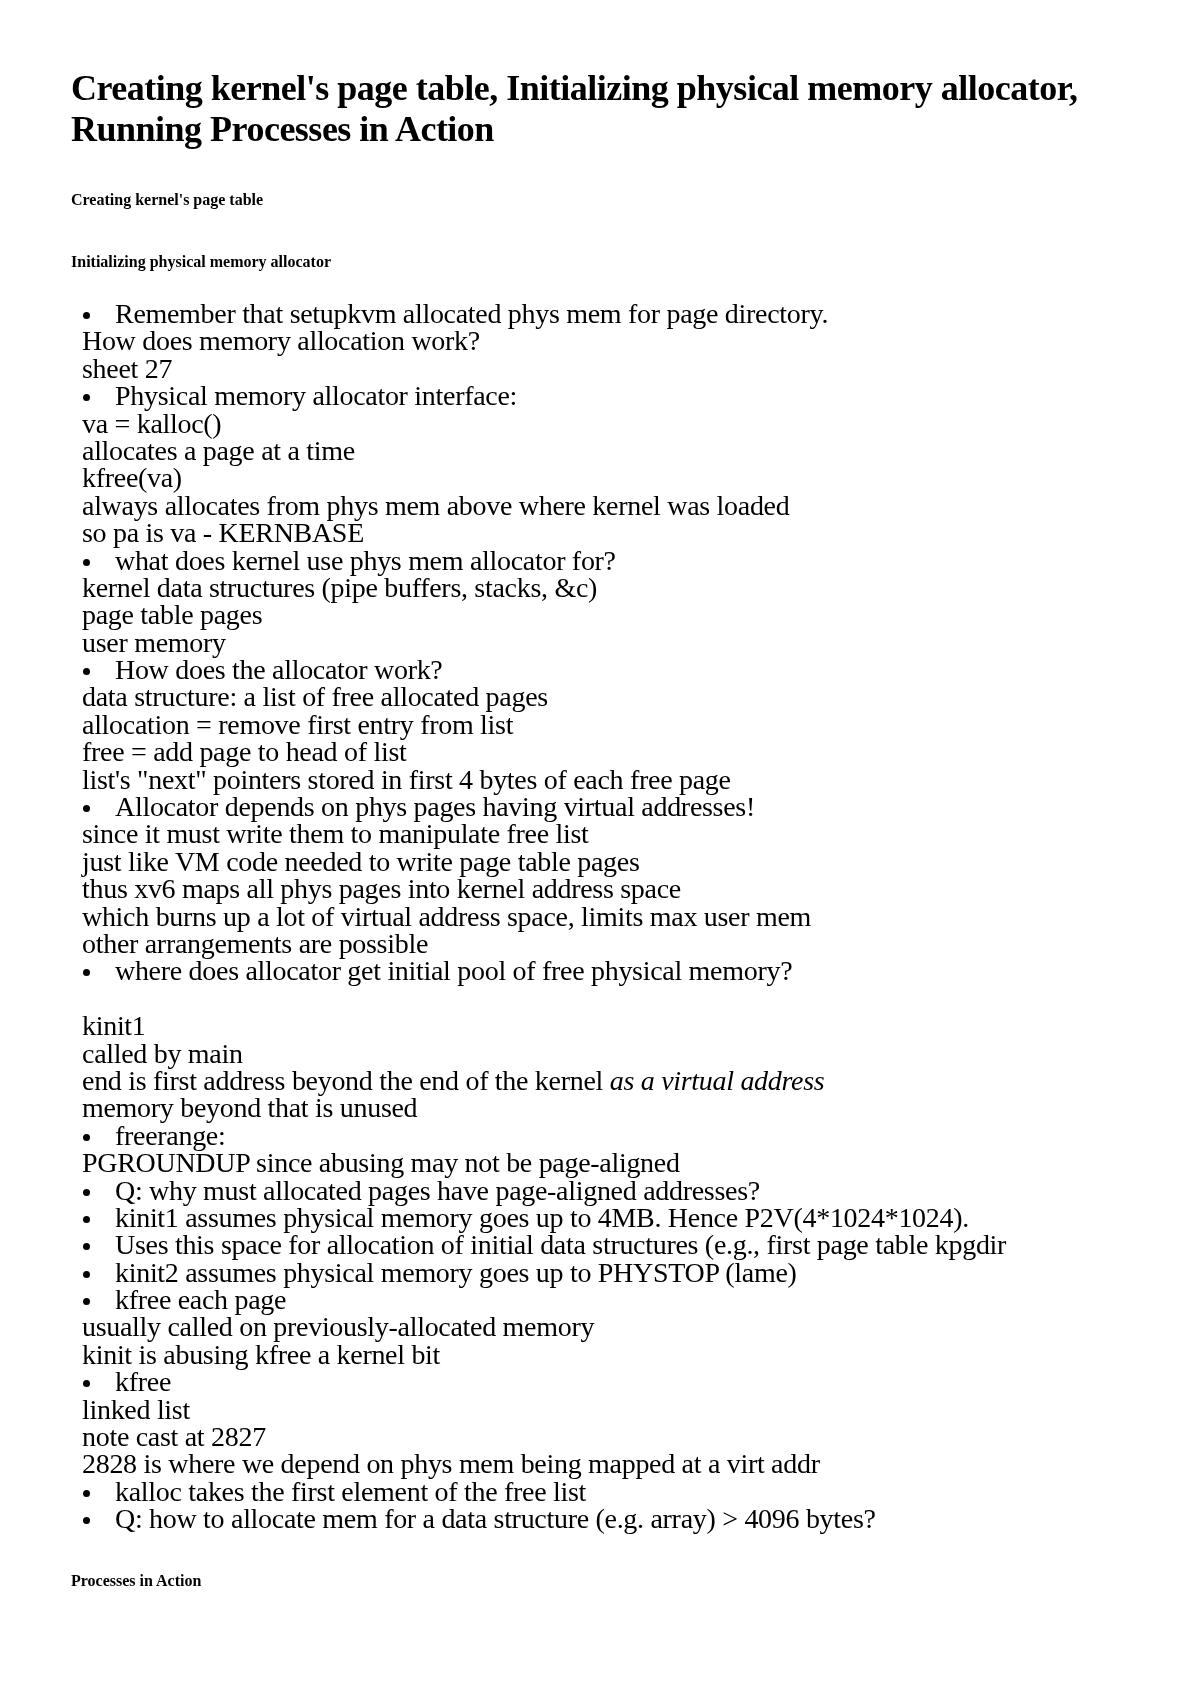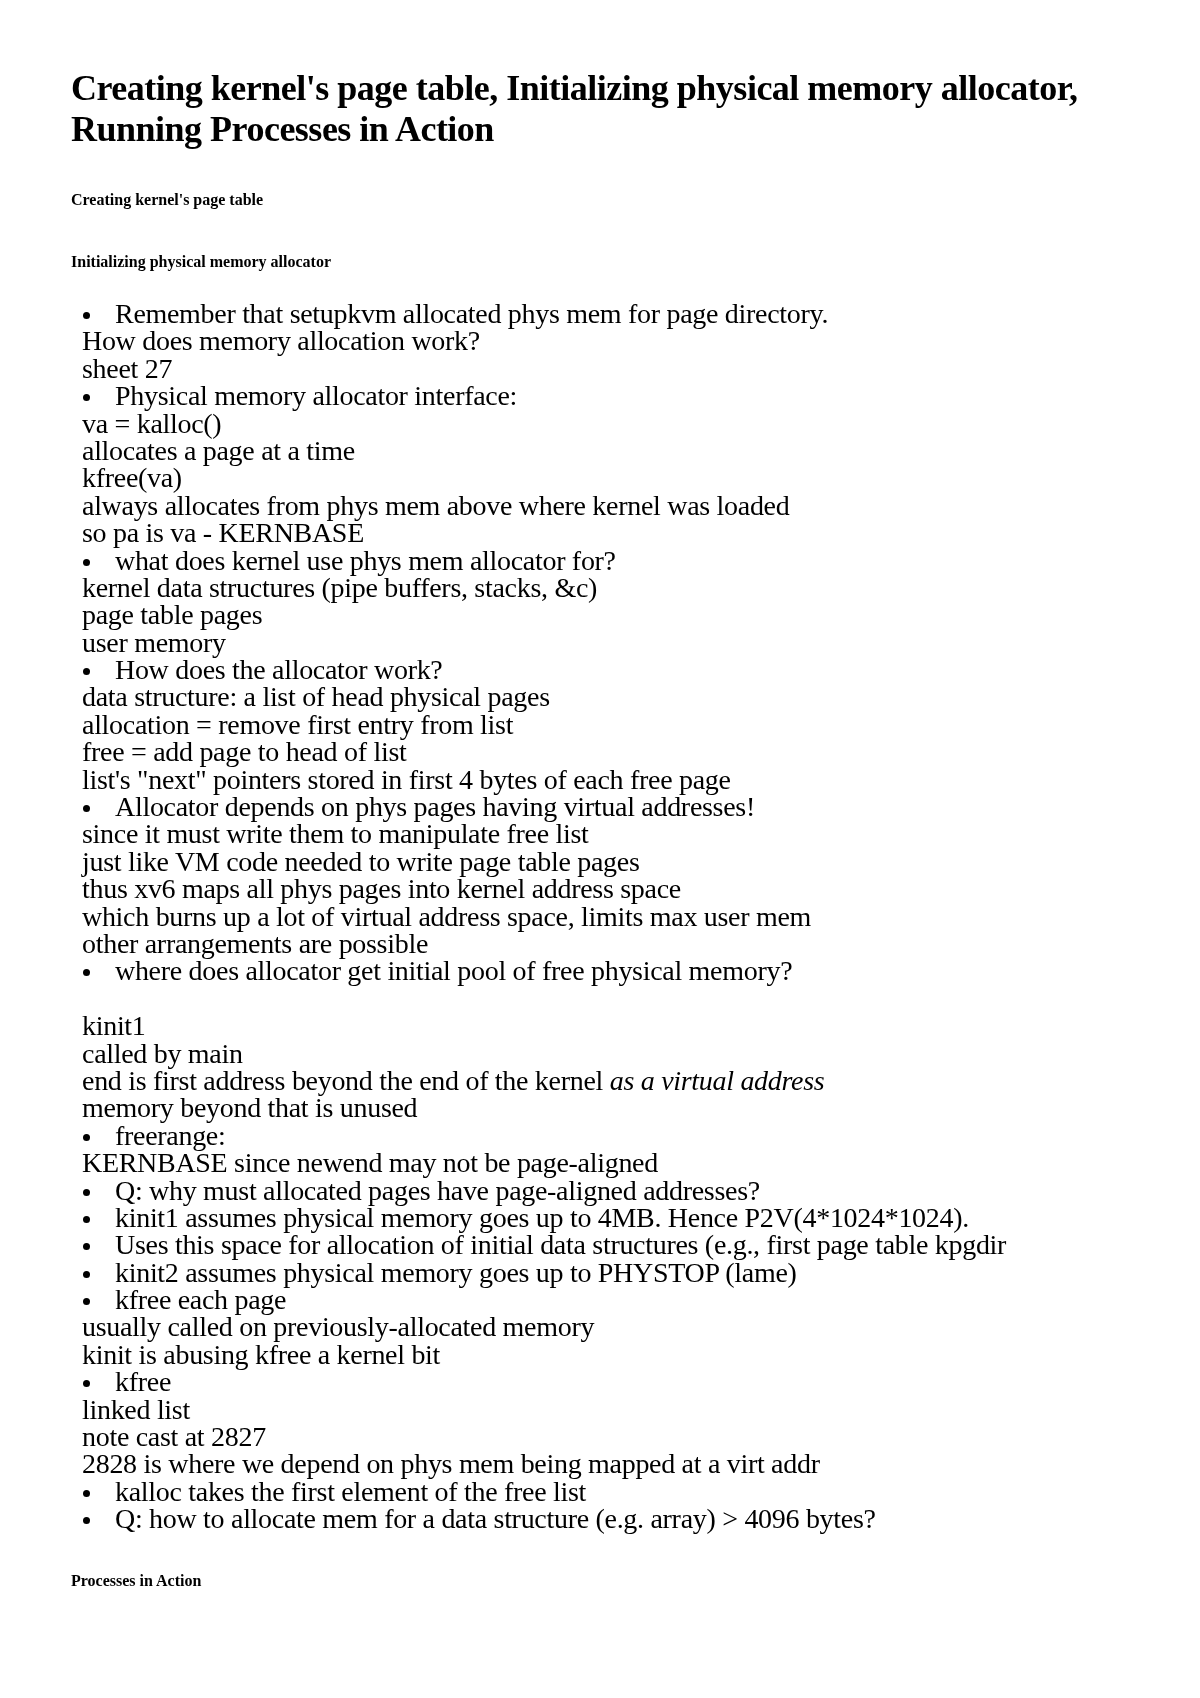--- a/index.html
+++ b/index.html
@@ -54,38 +54,38 @@
       <div class="line">va = kalloc()</div>
       <div class="line">allocates a page at a time</div>
       <div class="line">kfree(va)</div>
       <div class="line">always allocates from phys mem above where kernel was loaded</div>
       <div class="line">so pa is va - KERNBASE</div>
       <div class="line bullet">what does kernel use phys mem allocator for?</div>
       <div class="line">kernel data structures (pipe buffers, stacks, &amp;c)</div>
       <div class="line">page table pages</div>
       <div class="line">user memory</div>
       <div class="line bullet">How does the allocator work?</div>
-      <div class="line">data structure: a list of head physical pages</div>
+      <div class="line">data structure: a list of free allocated pages</div>
       <div class="line">allocation = remove first entry from list</div>
       <div class="line">free = add page to head of list</div>
       <div class="line">list's "next" pointers stored in first 4 bytes of each free page</div>
       <div class="line bullet">Allocator depends on phys pages having virtual addresses!</div>
       <div class="line">since it must write them to manipulate free list</div>
       <div class="line">just like VM code needed to write page table pages</div>
       <div class="line">thus xv6 maps all phys pages into kernel address space</div>
       <div class="line">which burns up a lot of virtual address space, limits max user mem</div>
       <div class="line">other arrangements are possible</div>
       <div class="line bullet">where does allocator get initial pool of free physical memory?</div>
       <div class="line blank"></div>
       <div class="line">kinit1</div>
       <div class="line">called by main</div>
       <div class="line"><span>end is first address beyond the end of the kernel </span><em>as a virtual address</em></div>
       <div class="line">memory beyond that is unused</div>
       <div class="line bullet">freerange:</div>
-      <div class="line">KERNBASE since newend may not be page-aligned</div>
+      <div class="line">PGROUNDUP since abusing may not be page-aligned</div>
       <div class="line bullet">Q: why must allocated pages have page-aligned addresses?</div>
       <div class="line bullet">kinit1 assumes physical memory goes up to 4MB. Hence P2V(4*1024*1024).</div>
       <div class="line bullet">Uses this space for allocation of initial data structures (e.g., first page table kpgdir</div>
       <div class="line bullet">kinit2 assumes physical memory goes up to PHYSTOP (lame)</div>
       <div class="line bullet">kfree each page</div>
       <div class="line">usually called on previously-allocated memory</div>
       <div class="line">kinit is abusing kfree a kernel bit</div>
       <div class="line bullet">kfree</div>
       <div class="line">linked list</div>
       <div class="line">note cast at 2827</div>

